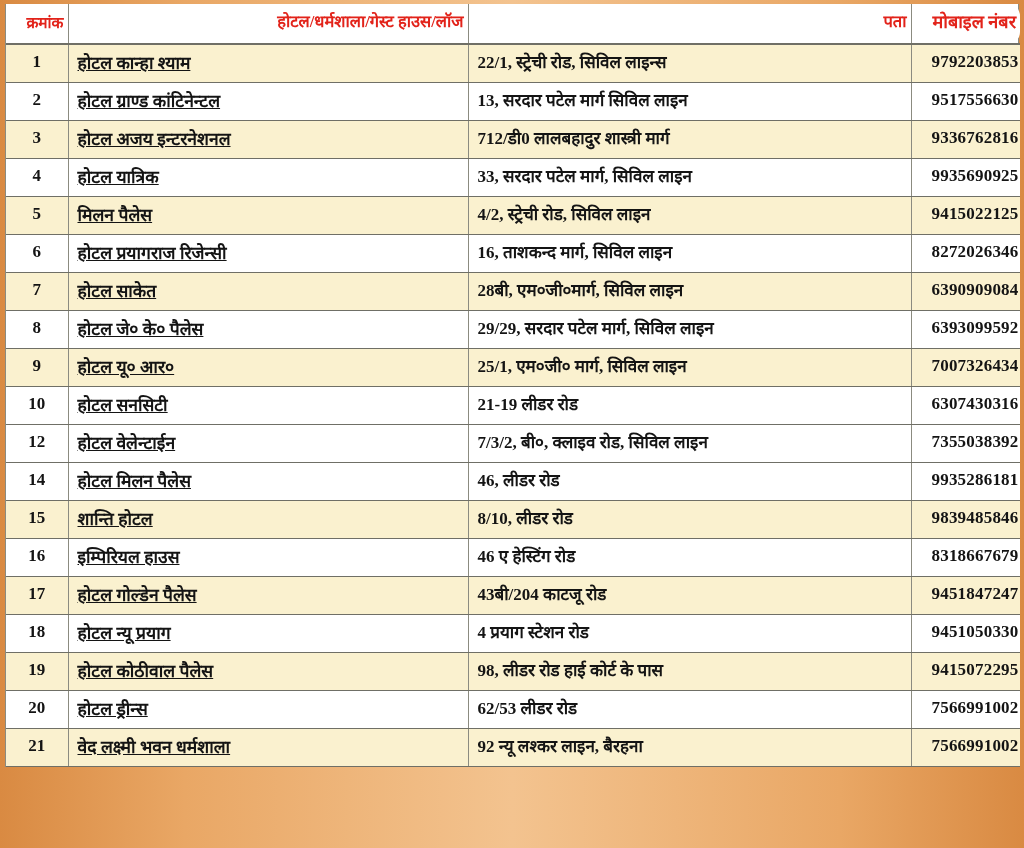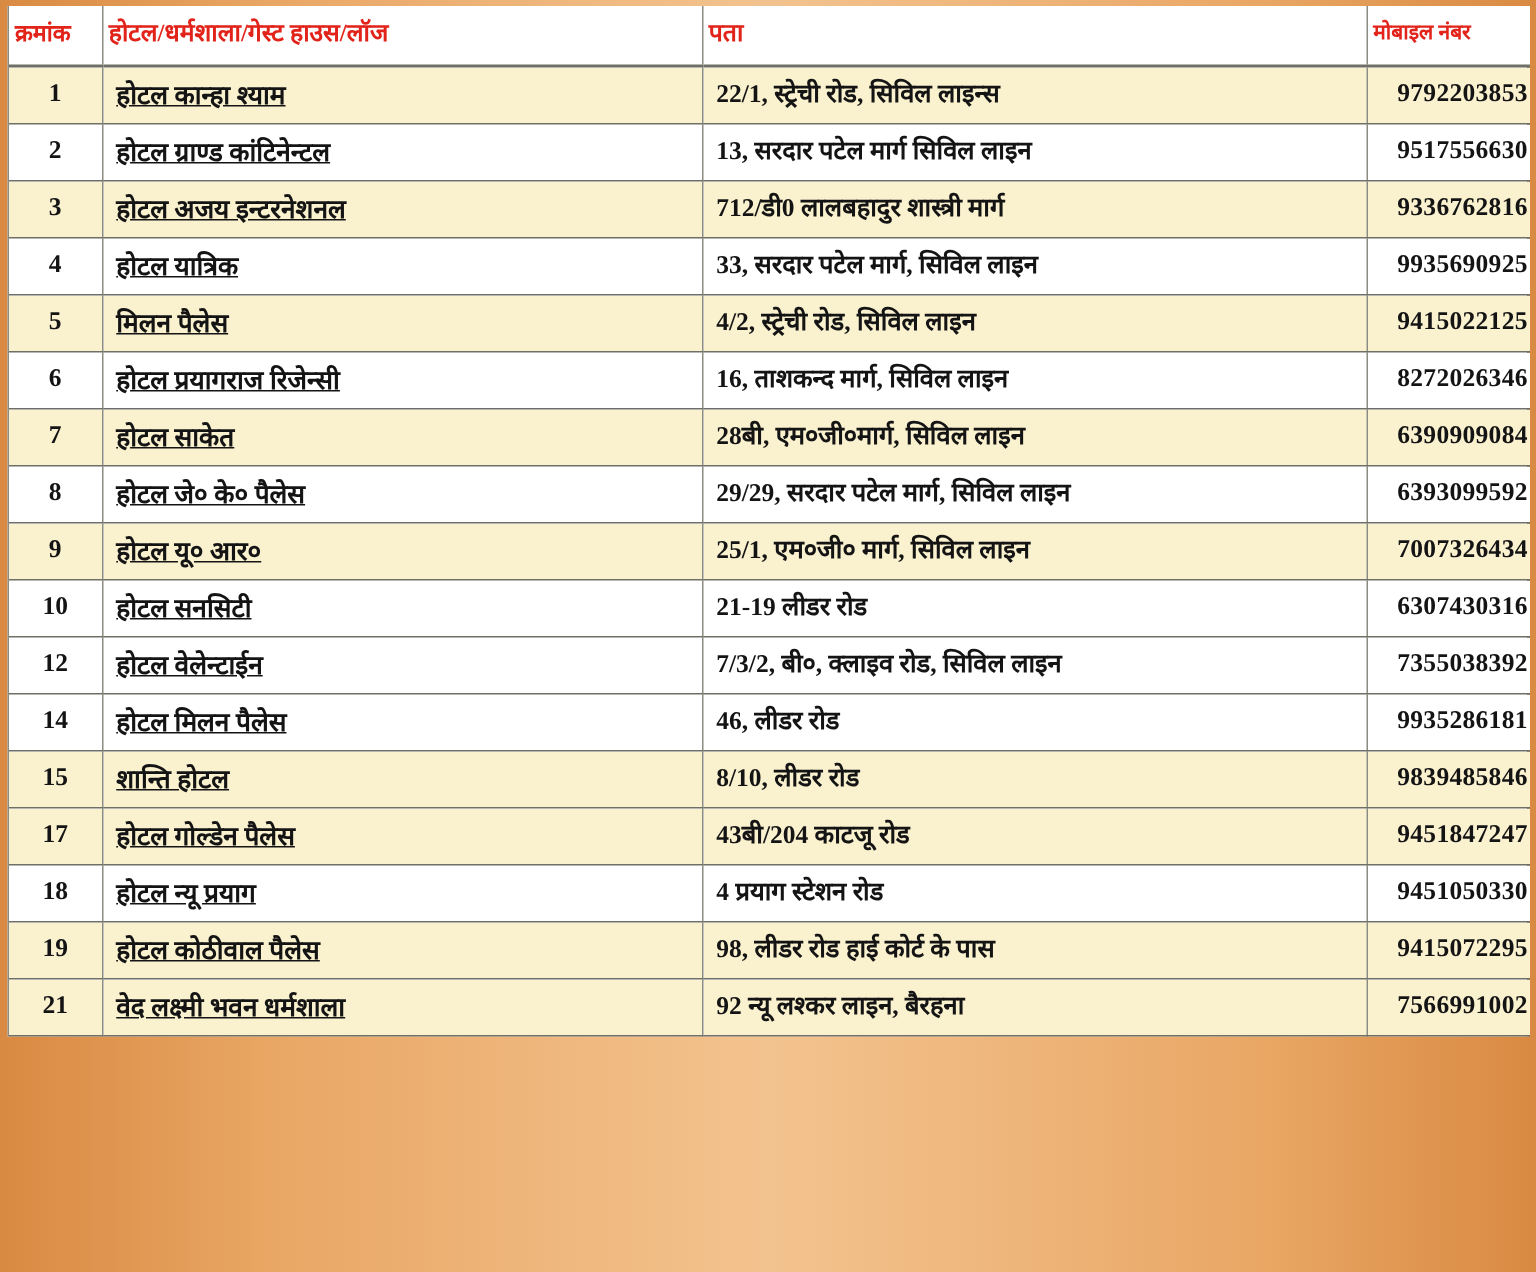--- a/index.html
+++ b/index.html
@@ -40,30 +40,30 @@
   table.hoteltable col.c-mobile { width:109px; }
 
   thead th {
     background:#ffffff;
     color:#e2231a;
     font-weight:bold;
     font-size:16.5px;
     line-height:1.1;
     height:40px;
     padding:2px 4px 4px 4px;
-    text-align:left;
+    text-align:right;
     vertical-align:middle;
     border-right:1px solid #8b8b80;
     border-bottom:2px solid #6f6f66;
     white-space:nowrap;
     letter-spacing:0px;
   }
   thead th.last { border-right:none; }
   thead th.th-sno { font-size:15.5px; }
-  thead th.th-mobile { font-size:14px; }
+  thead th.th-mobile { font-size:18px;border-radius:12px; }
 
   tbody tr { height:38px; }
   tbody tr.stripe-a td { background:#faf1cf; }
   tbody tr.stripe-b td { background:#ffffff; }
 
   tbody td {
     height:38px;
     font-size:17.5px;
     color:#141414;
     font-weight:bold;
@@ -181,38 +181,50 @@
             <td class="cell-name">होटल मिलन पैलेस</td>
             <td class="cell-addr">46, लीडर रोड</td>
             <td class="cell-mobile last">9935286181</td>
           </tr>
           <tr class="stripe-a">
             <td class="cell-sno">15</td>
             <td class="cell-name">शान्ति होटल</td>
             <td class="cell-addr">8/10, लीडर रोड</td>
             <td class="cell-mobile last">9839485846</td>
           </tr>
+          <tr class="stripe-b">
+            <td class="cell-sno">16</td>
+            <td class="cell-name">इम्पिरियल हाउस</td>
+            <td class="cell-addr">46 ए हेस्टिंग रोड</td>
+            <td class="cell-mobile last">8318667679</td>
+          </tr>
           <tr class="stripe-a">
             <td class="cell-sno">17</td>
             <td class="cell-name">होटल गोल्डेन पैलेस</td>
             <td class="cell-addr">43बी/204 काटजू रोड</td>
             <td class="cell-mobile last">9451847247</td>
           </tr>
           <tr class="stripe-b">
             <td class="cell-sno">18</td>
             <td class="cell-name">होटल न्यू प्रयाग</td>
             <td class="cell-addr">4 प्रयाग स्टेशन रोड</td>
             <td class="cell-mobile last">9451050330</td>
           </tr>
           <tr class="stripe-a">
             <td class="cell-sno">19</td>
             <td class="cell-name">होटल कोठीवाल पैलेस</td>
             <td class="cell-addr">98, लीडर रोड हाई कोर्ट के पास</td>
             <td class="cell-mobile last">9415072295</td>
           </tr>
+          <tr class="stripe-b">
+            <td class="cell-sno">20</td>
+            <td class="cell-name">होटल ड्रीन्स</td>
+            <td class="cell-addr">62/53 लीडर रोड</td>
+            <td class="cell-mobile last">7566991002</td>
+          </tr>
           <tr class="stripe-a">
             <td class="cell-sno">21</td>
             <td class="cell-name">वेद लक्ष्मी भवन धर्मशाला</td>
             <td class="cell-addr">92 न्यू लश्कर लाइन, बैरहना</td>
             <td class="cell-mobile last">7566991002</td>
           </tr>
         </tbody>
     </table>
   </div>
 </div>

